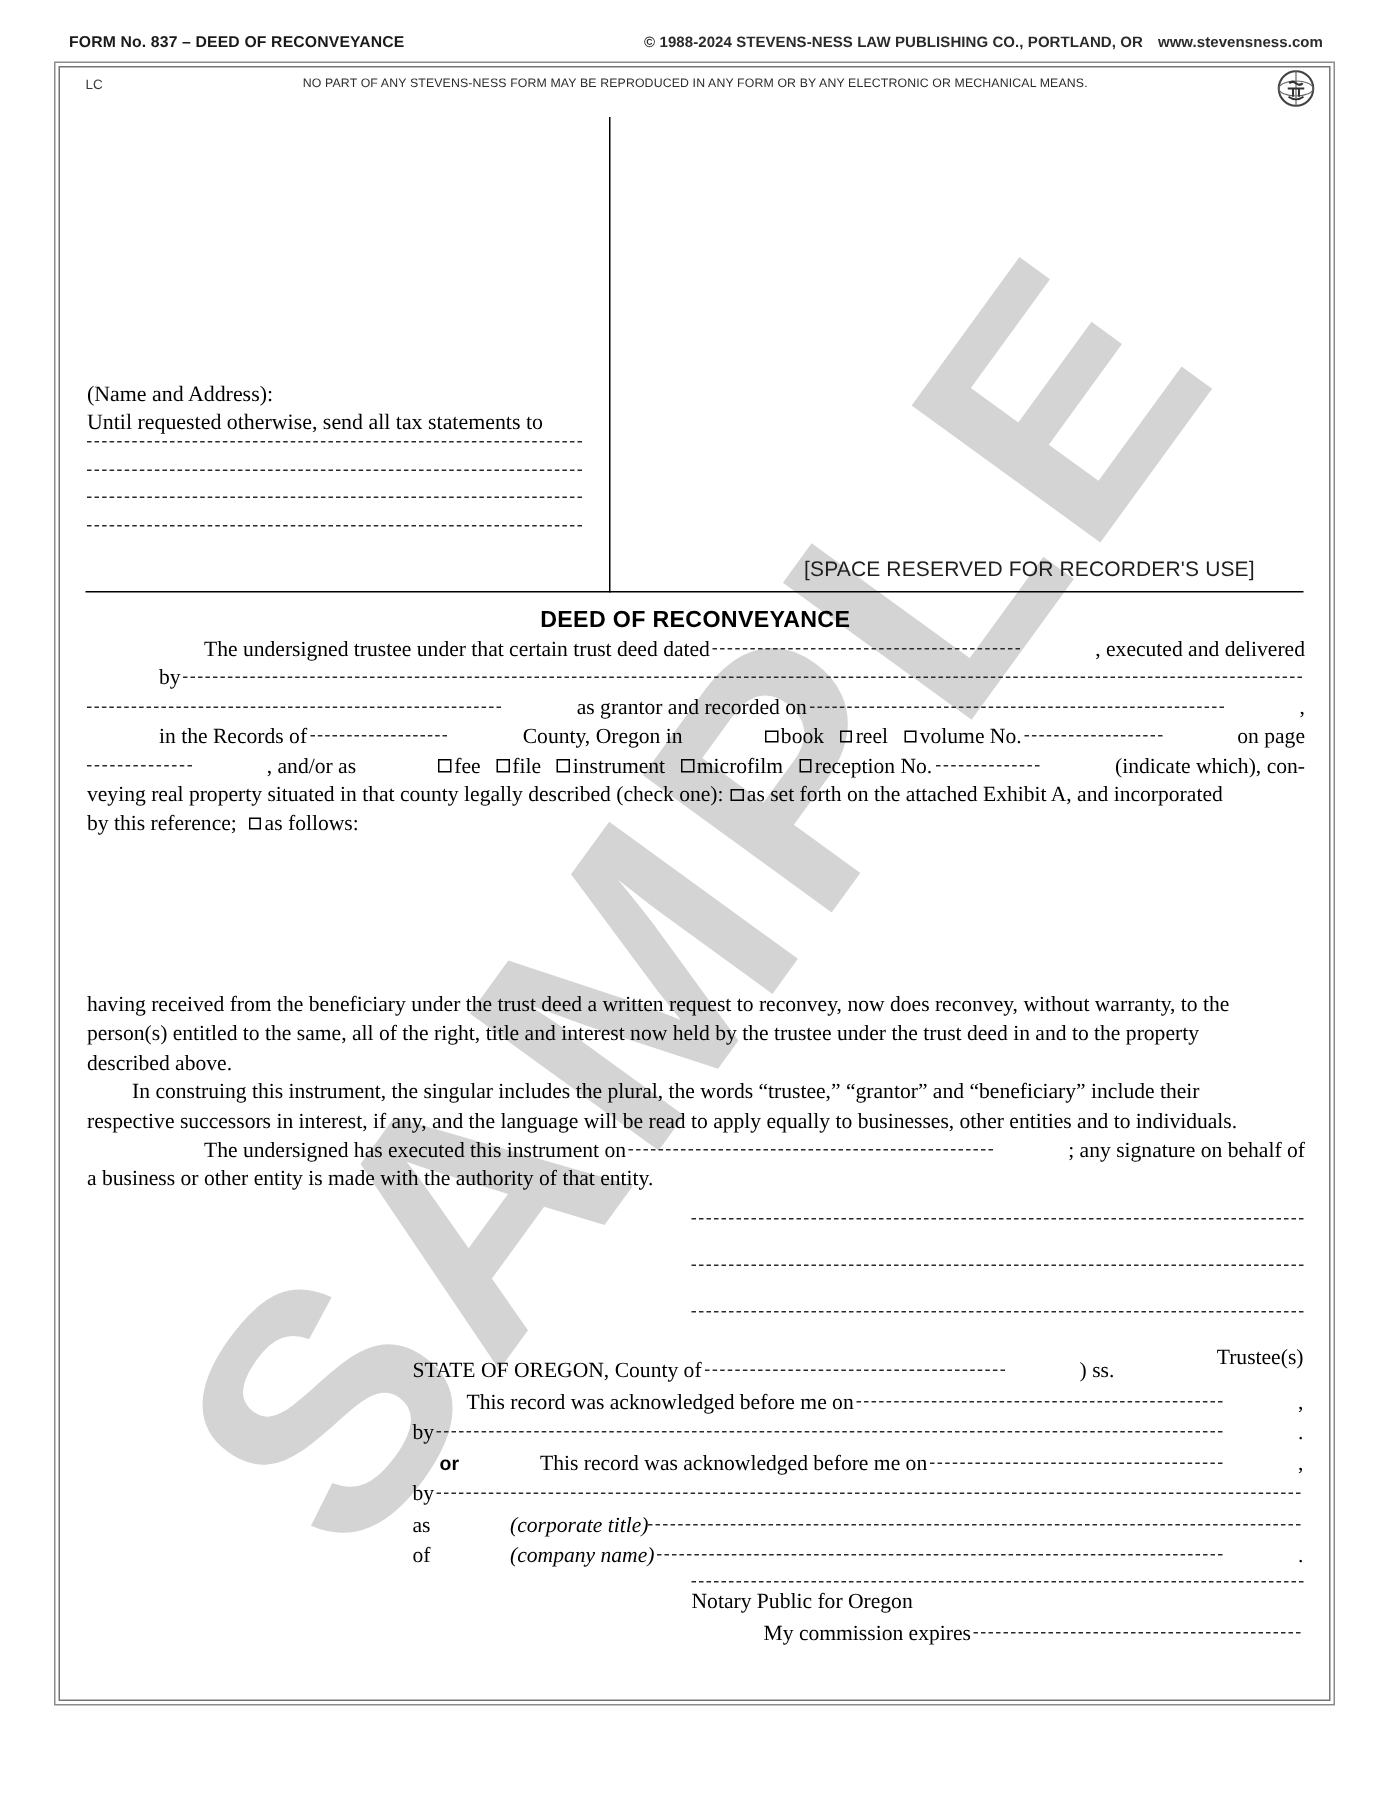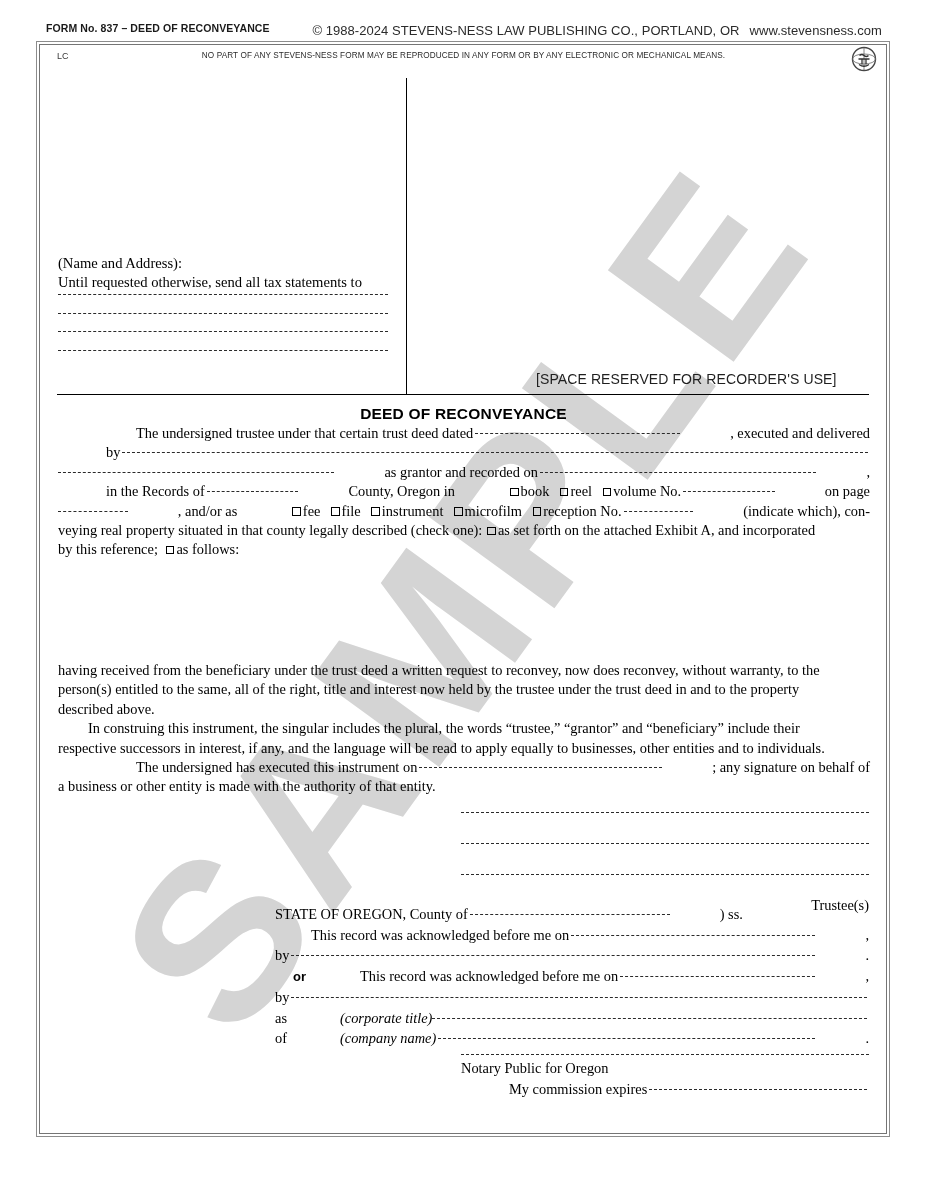--- a/index.html
+++ b/index.html
@@ -37,24 +37,25 @@
     font-size: 10.5px;
     font-weight: bold;
     letter-spacing: 0.1px;
     white-space: nowrap;
     color: #1a1a1a;
   }
   .copyright {
     position: absolute;
     right: 0; top: 1px;
     font-family: "Liberation Sans", sans-serif;
-    font-size: 13px;
+    font-size: 10px;
     letter-spacing: 0.05px;
     white-space: nowrap;
     color: #2b2b2b;
+    font-weight: bold;
   }
   .copyright .site { margin-left: 10px; }
 
   
   .outer-box {
     position: absolute;
     left: 36px; top: 41px;
     width: 854px; height: 1096px;
     border: 1px solid #8c8c8c;
     box-sizing: border-box;

